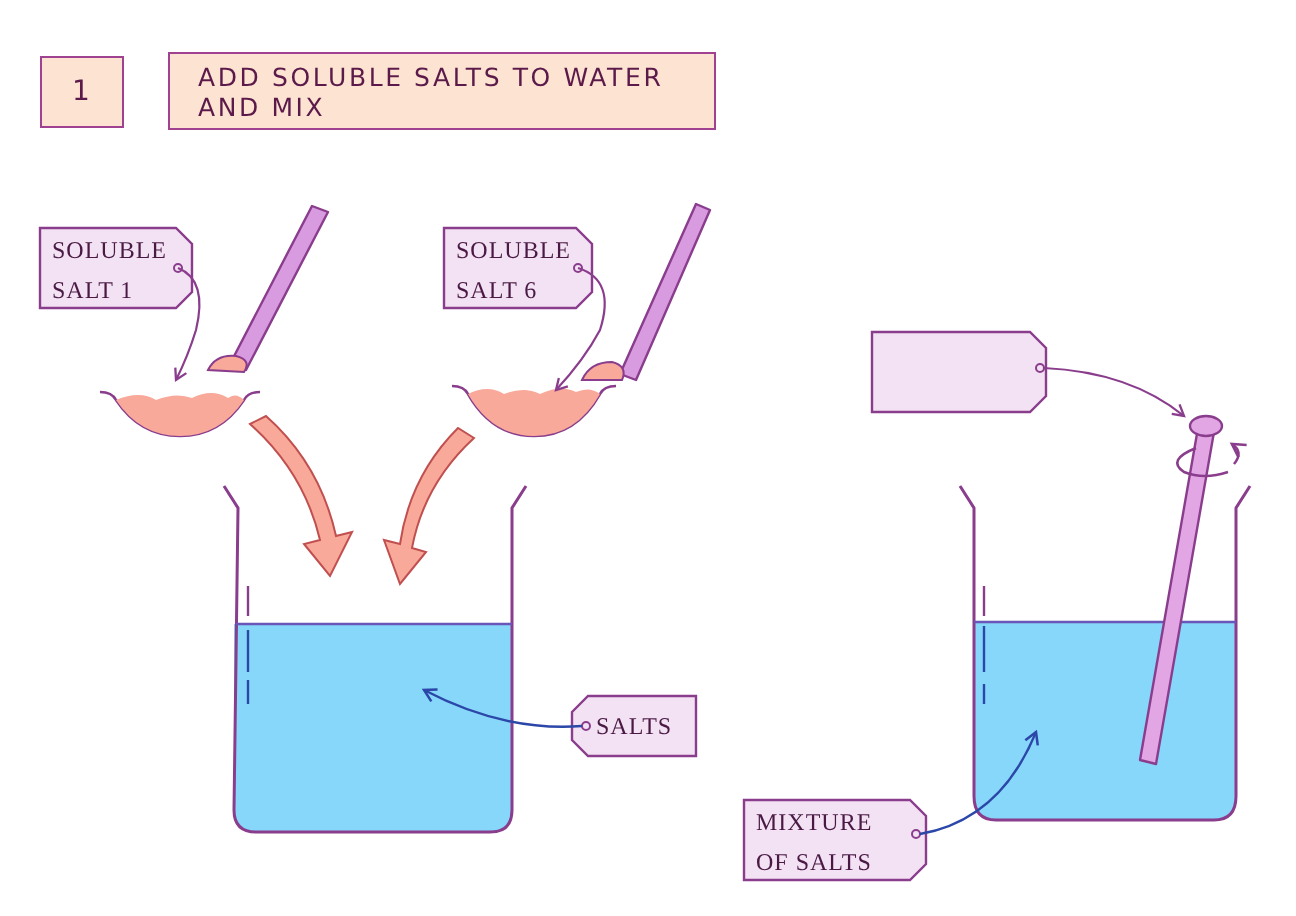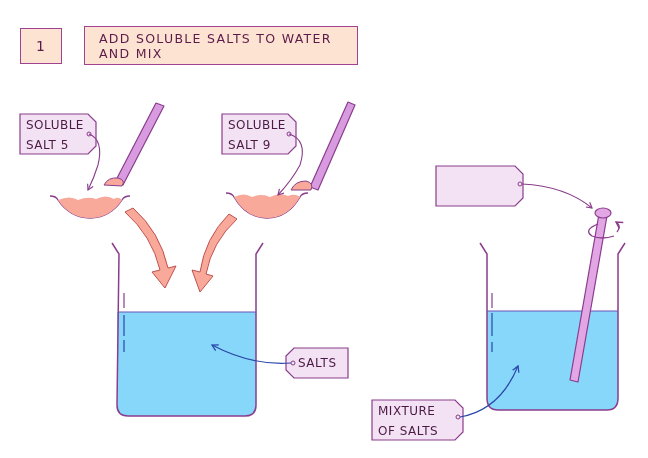--- a/index.html
+++ b/index.html
@@ -1,21 +1,21 @@
 <!DOCTYPE html>
 <html><head>
 <meta charset="utf-8">
 <style>
   html, body { margin: 0; padding: 0; background: #ffffff; }
   body { width: 648px; height: 458px; position: relative; overflow: hidden; font-family: "DejaVu Sans", sans-serif; }
   .box { position: absolute; background: #fde3d2; border: 1.5px solid #a0428f; color: #5b1a4a; box-sizing: border-box; display: flex; align-items: center; font-size: 13px; letter-spacing: 1px; }
   #step-num { left: 20px; top: 28px; width: 42px; height: 36px; justify-content: center; font-size: 14px; }
   #step-title { left: 84px; top: 26px; width: 274px; height: 39px; padding-left: 14px; font-size: 12.5px; letter-spacing: 1.3px; }
   .tag { position: absolute; font-size: 12px; color: #4a1a45; line-height: 20px; letter-spacing: 0.5px; }
-  .tag span { display: block; }
+  .tag span { display: block; font-family: Liberation Serif, serif; }
   svg { position: absolute; left: 0; top: 0; }
 </style>
 </head>
 <body>
 
 <div class="box" id="step-num">
     <span>1</span>
   </div>
 <div class="box" id="step-title">
     <span>ADD SOLUBLE SALTS TO WATER AND MIX</span>
@@ -93,25 +93,25 @@
   <circle cx="520" cy="184" r="2" fill="none" stroke="#8a3d8c"></circle>
   <path d="M522,184 Q565,186 592,208" fill="none" stroke="#8a3d8c" stroke-width="1.1" marker-end="url(#ah)"></path>
 
   <path d="M372,400 L455,400 L463,408 L463,432 L455,440 L372,440 Z" fill="#f3e2f3" stroke="#8a3d8c" stroke-width="1.2"></path>
   <circle cx="458" cy="417" r="2" fill="none" stroke="#8a3d8c"></circle>
   <path d="M460,417 Q500,410 518,366" fill="none" stroke="#2b47a8" stroke-width="1.2" marker-end="url(#ahb)"></path>
 </svg>
 
 <div class="tag" style="left:26px;top:115px;">
   <span>SOLUBLE</span>
-  <span>SALT 5</span>
+  <span>SALT 1</span>
 </div>
 <div class="tag" style="left:228px;top:115px;">
   <span>SOLUBLE</span>
-  <span>SALT 9</span>
+  <span>SALT 6</span>
 </div>
 <div class="tag" style="left:298px;top:353px;">
   <span>SALTS</span>
 </div>
 <div class="tag" style="left:443px;top:167px;">
 </div>
 <div class="tag" style="left:378px;top:401px;">
   <span>MIXTURE</span>
   <span>OF SALTS</span>
 </div>

